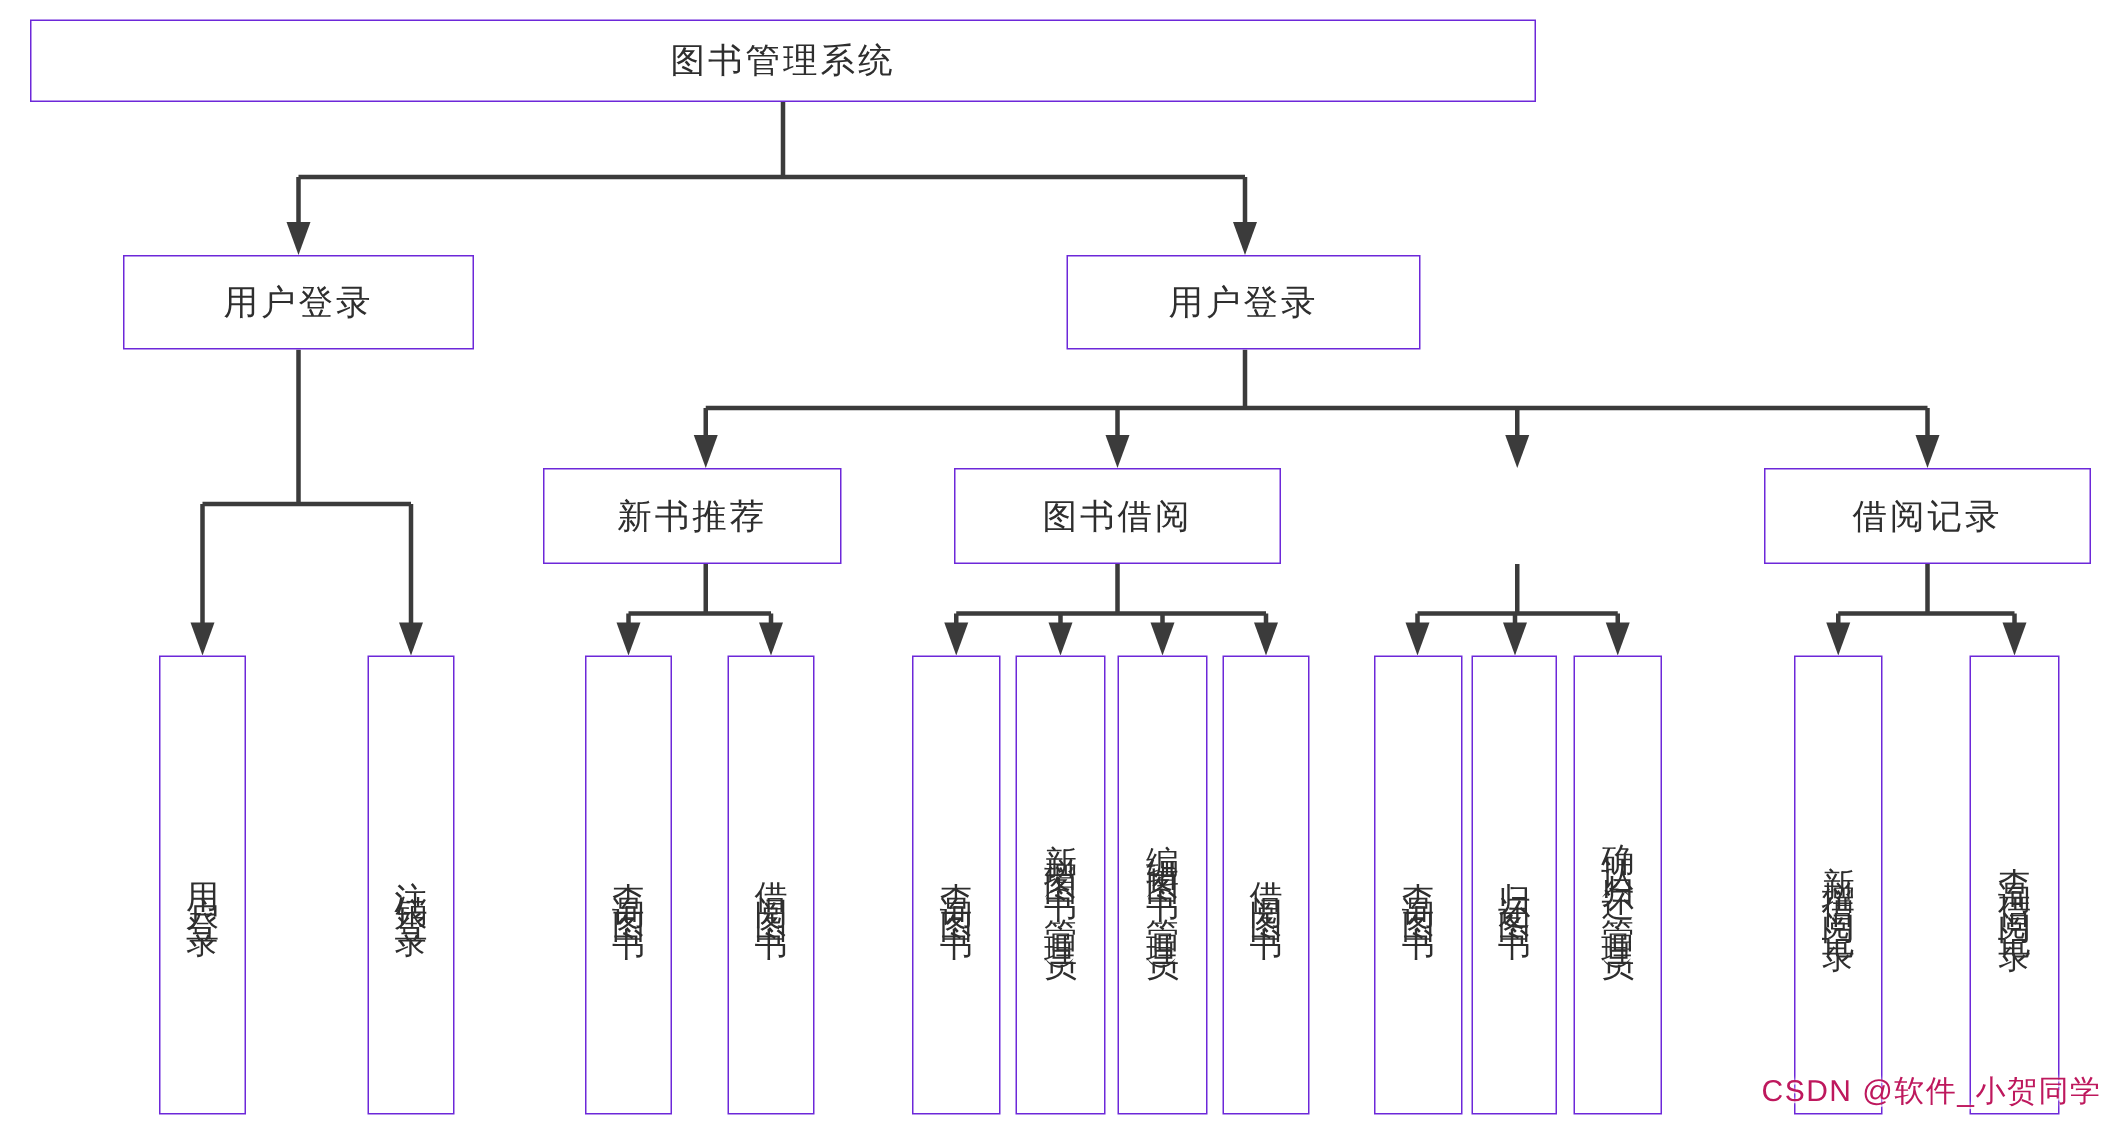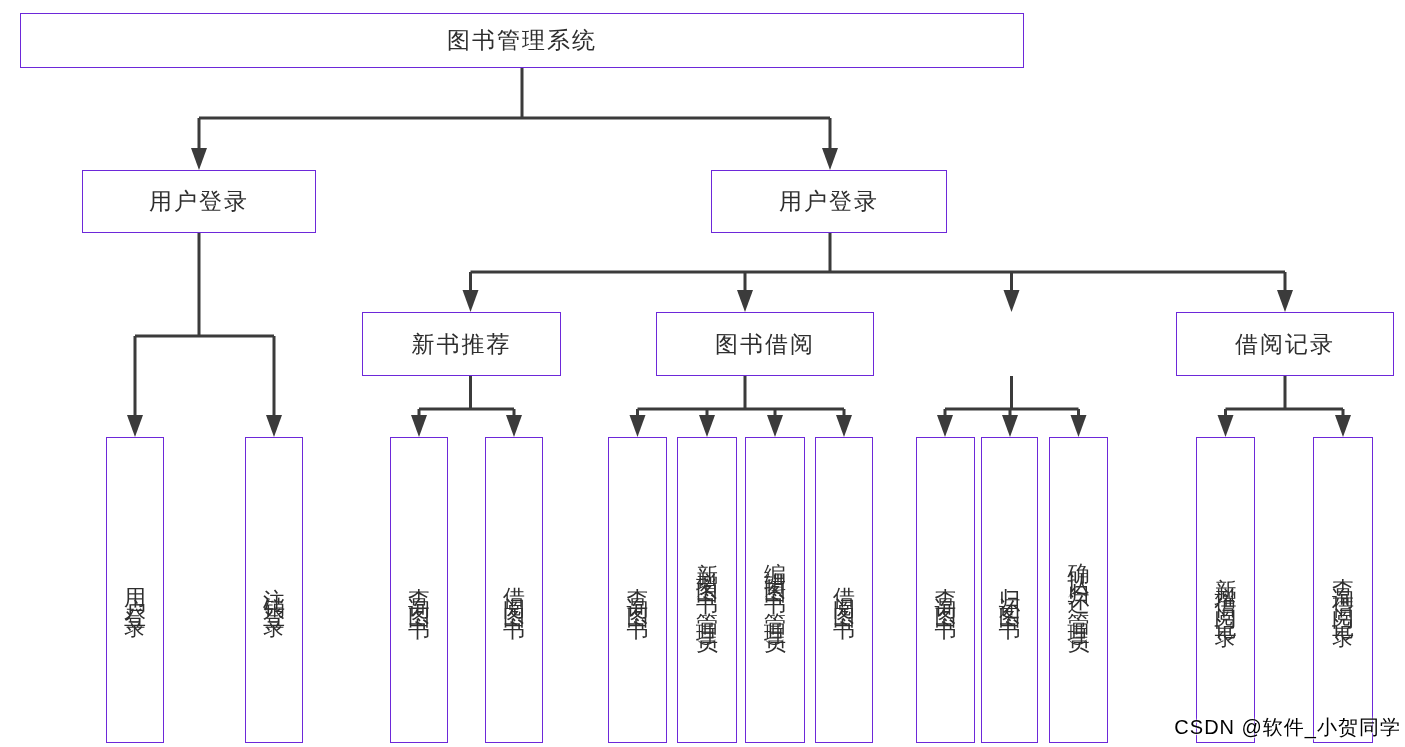--- a/index.html
+++ b/index.html
@@ -52,21 +52,21 @@
   .lvl3 { top: 312px; height: 64px; }
   .leaf { top: 437px; height: 306px; }
   #watermark {
     position: absolute;
     right: 4px;
     bottom: 6px;
     z-index: 5;
     font-family: "Liberation Sans", sans-serif;
     font-size: 20px;
     letter-spacing: 1px;
-    color: #000000;
+    color: #be185d;
     text-shadow: 0 0 3px #ffffff, 1px 1px 0 rgba(255,255,255,0.7);
     white-space: nowrap;
   }
   svg .wire {
     stroke: #3b3b3b;
     stroke-width: 3;
     fill: none;
   }
   svg .head {
     fill: #3b3b3b;
@@ -127,21 +127,21 @@
       <polygon class="head" points="1335,415 1351,415 1343,437"></polygon>
     </g>
   </svg>
 
   <div class="node hnode root">图书管理系统</div>
 
   <div class="node hnode lvl2" style="left:82px;width:234px;">用户登录</div>
   <div class="node hnode lvl2" style="left:711px;width:236px;">用户登录</div>
 
   <div class="node hnode lvl3" style="left:362px;width:199px;">新书推荐</div>
-  <div class="node hnode lvl3" style="left:636px;width:218px;margin-left:20px;">图书借阅</div>
+  <div class="node hnode lvl3" style="left:636px;width:218px;">图书借阅</div>
   <div class="node hnode lvl3" style="left:1176px;width:218px;">借阅记录</div>
 
   <div class="node vnode leaf" style="left:106px;width:58px;">用户登录</div>
   <div class="node vnode leaf" style="left:245px;width:58px;">注销登录</div>
 
   <div class="node vnode leaf" style="left:390px;width:58px;">查询图书</div>
   <div class="node vnode leaf" style="left:485px;width:58px;">借阅图书</div>
 
   <div class="node vnode leaf" style="left:608px;width:59px;">查询图书</div>
   <div class="node vnode leaf" style="left:677px;width:60px;">新增图书（管理员）</div>

